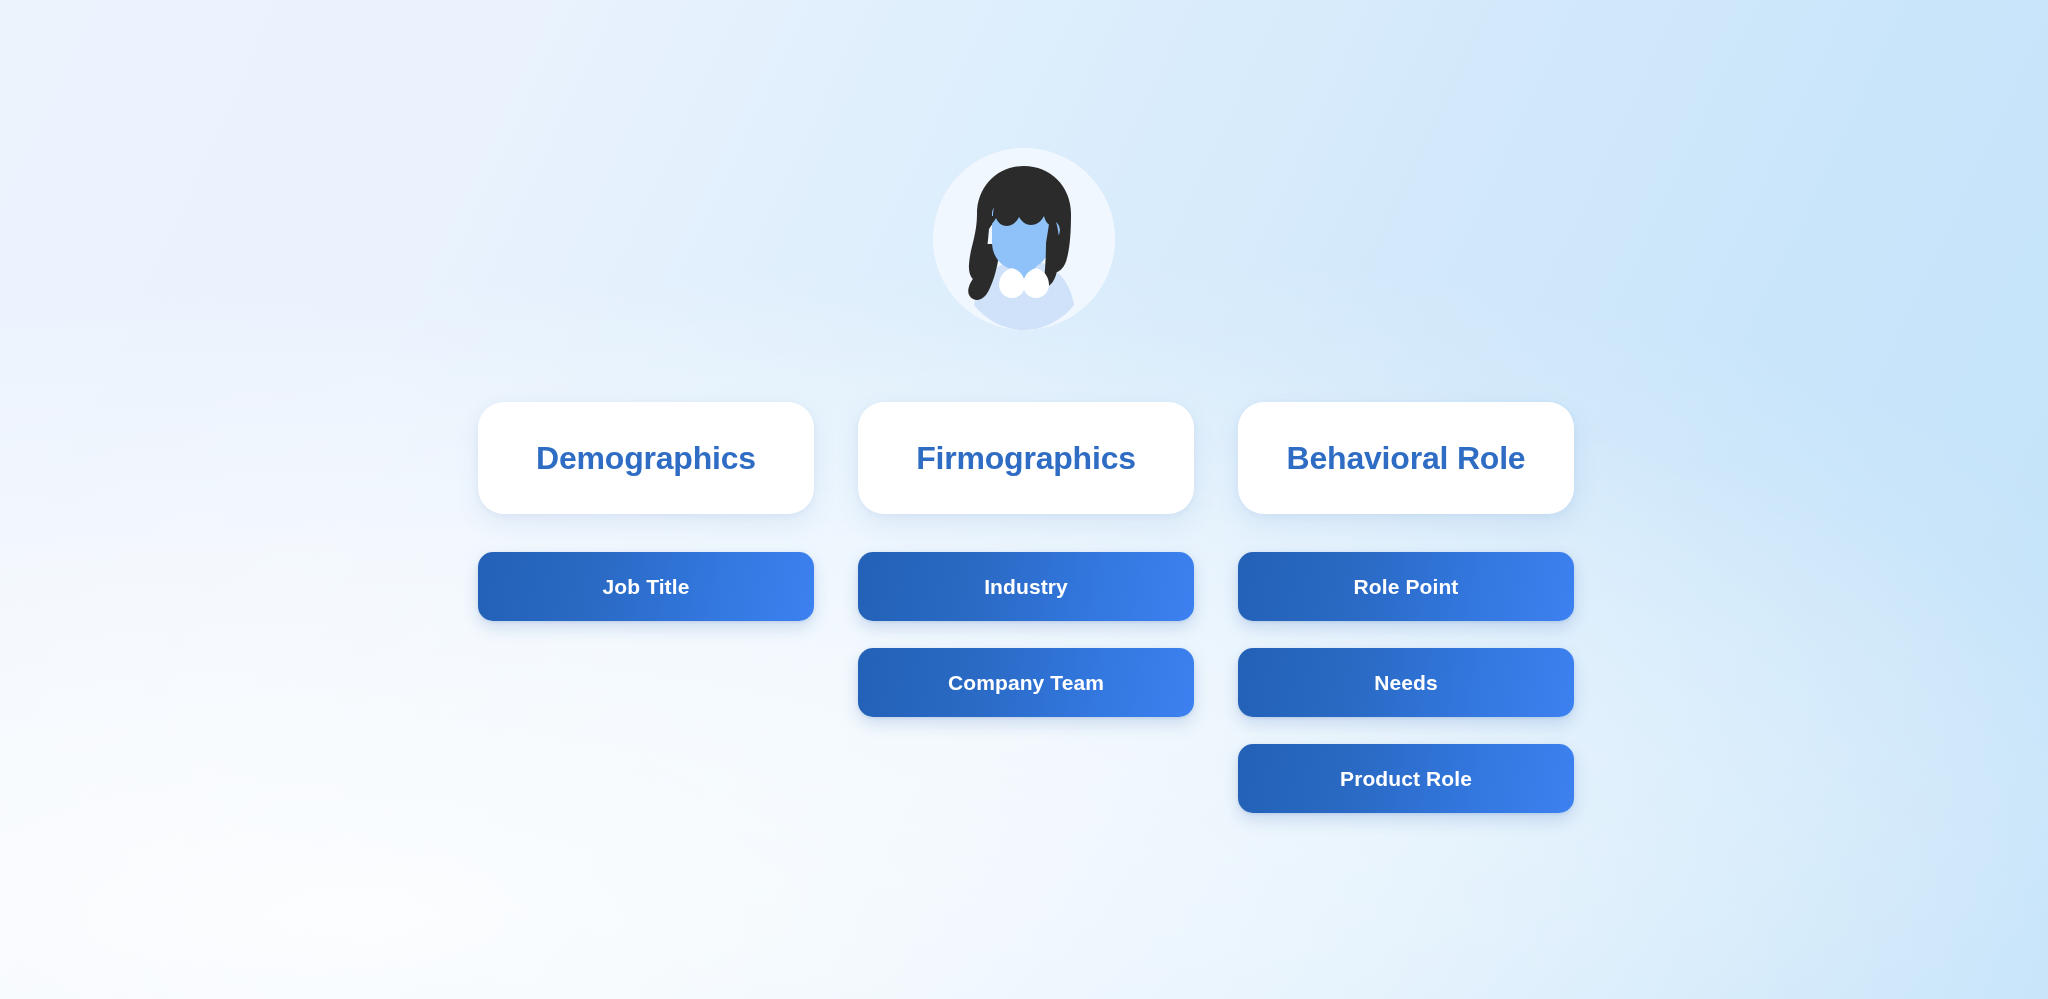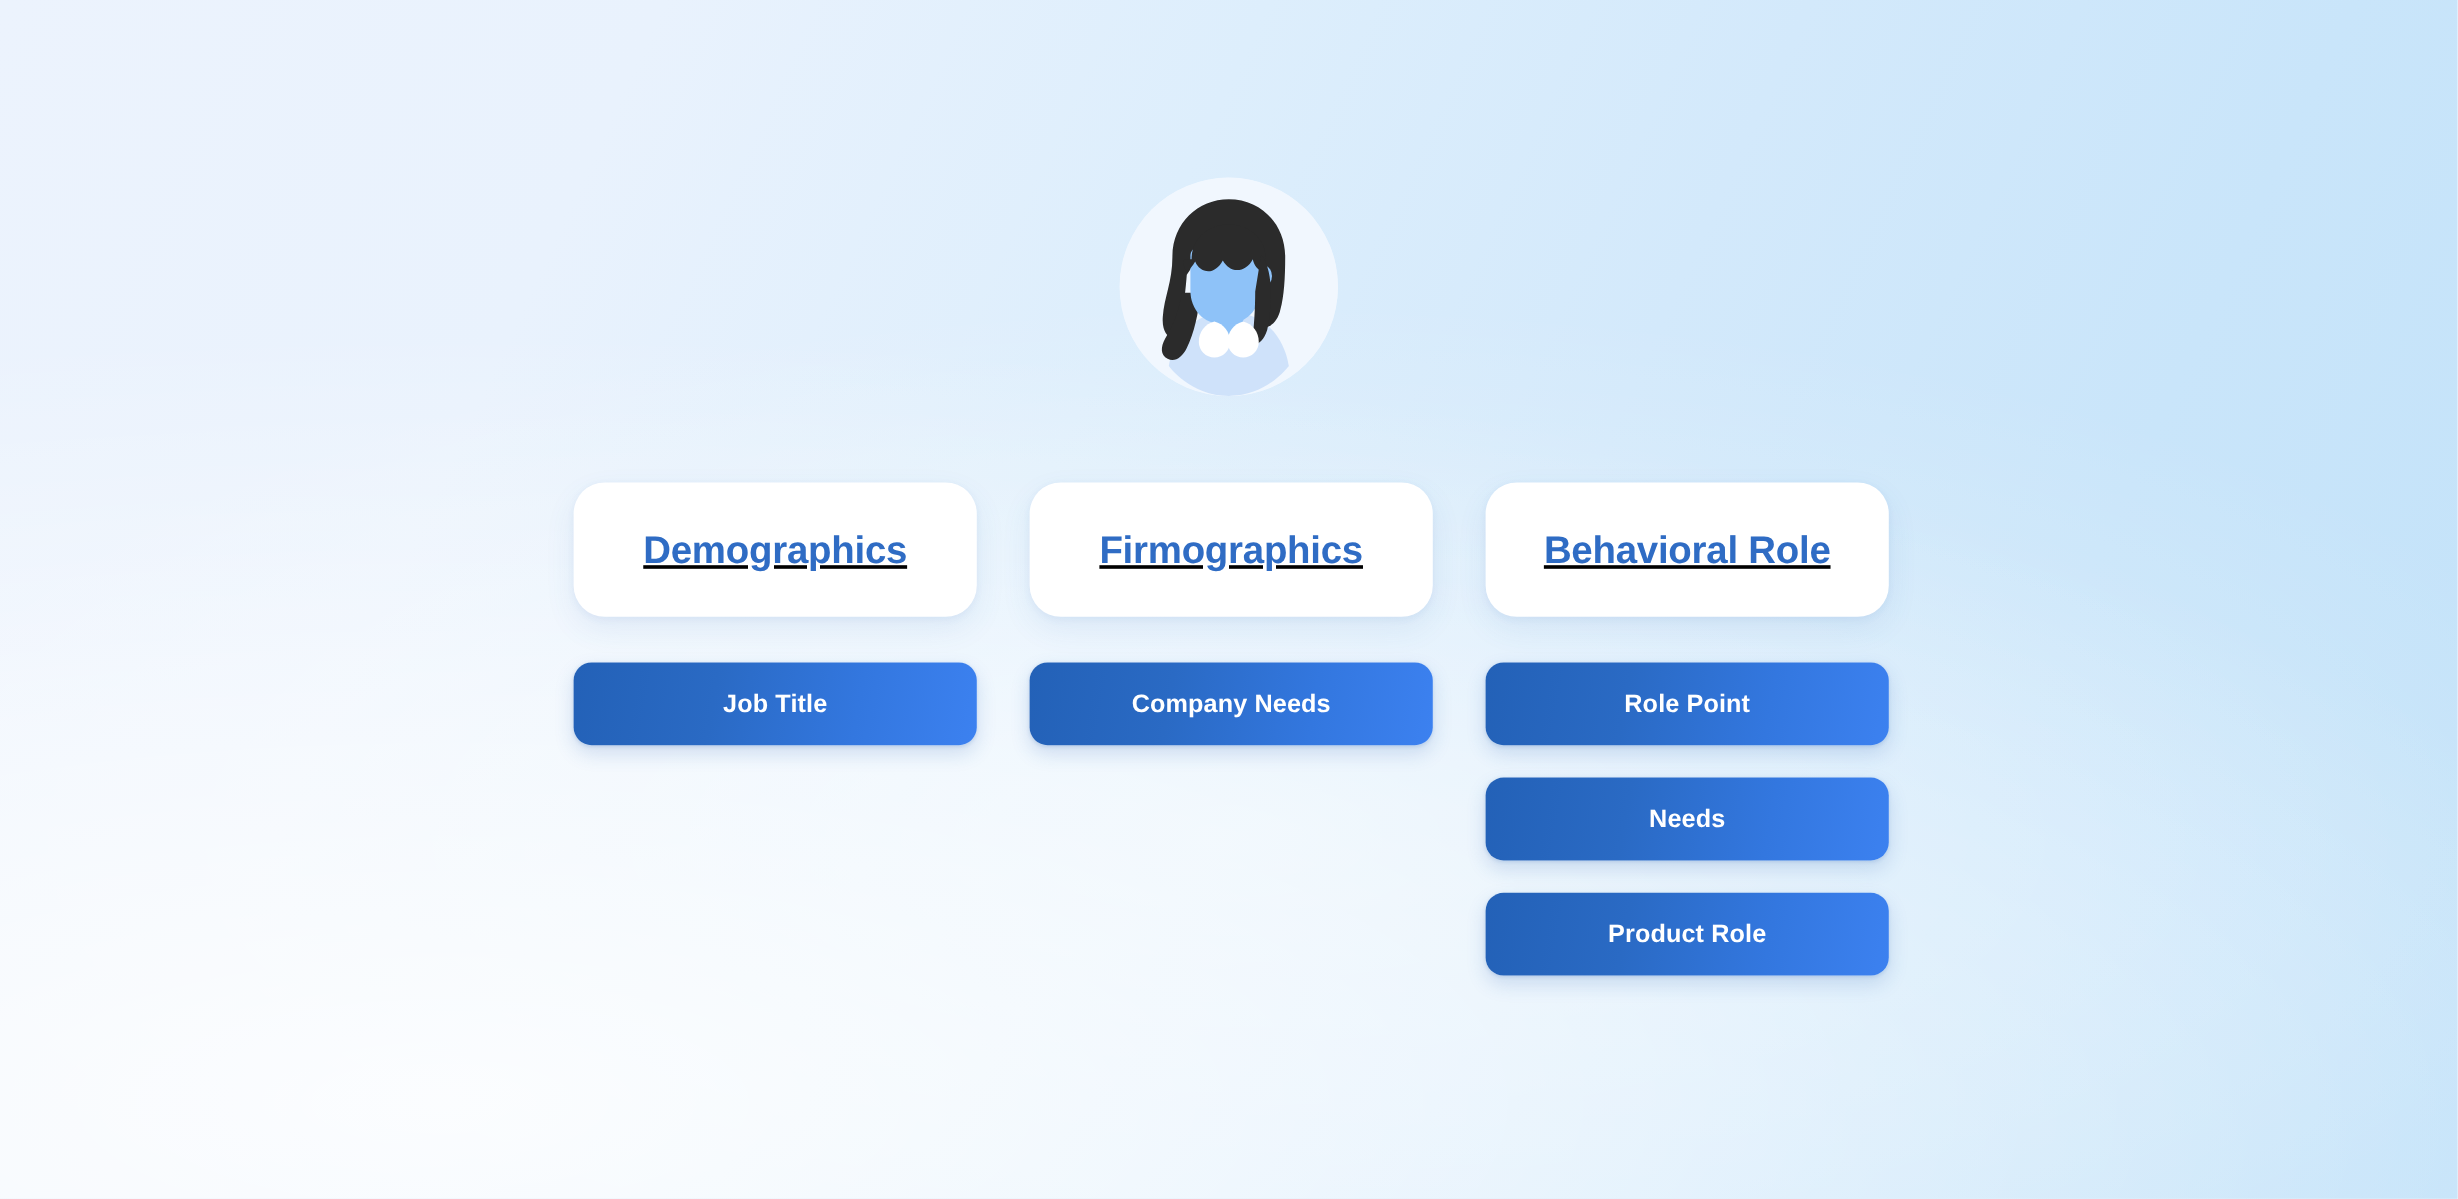--- a/index.html
+++ b/index.html
@@ -81,21 +81,20 @@
   .head-card {
     height: 112px;
     background: #ffffff;
     border-radius: 26px;
     display: flex;
     align-items: center;
     justify-content: center;
     box-shadow: 0 10px 26px rgba(56,110,180,0.09),
                 0 2px 6px rgba(56,110,180,0.06);
     margin-bottom: 38px;
-    text-decoration: underline;
   }
 
   .head-card-title {
     font-size: 32px;
     font-weight: bold;
     color: #2f6cc4;
     letter-spacing: -0.2px;
     white-space: nowrap;
   }
 
@@ -168,21 +167,24 @@
       <div class="pill">
         <span class="pill-label">Job Title</span>
       </div>
     </div>
 
     <div class="column">
       <div class="head-card">
         <span class="head-card-title">Firmographics</span>
       </div>
       <div class="pill">
-        <span class="pill-label">Company Needs</span>
+        <span class="pill-label">Industry</span>
+      </div>
+      <div class="pill">
+        <span class="pill-label">Company Team</span>
       </div>
     </div>
 
     <div class="column">
       <div class="head-card">
         <span class="head-card-title">Behavioral Role</span>
       </div>
       <div class="pill">
         <span class="pill-label">Role Point</span>
       </div>

